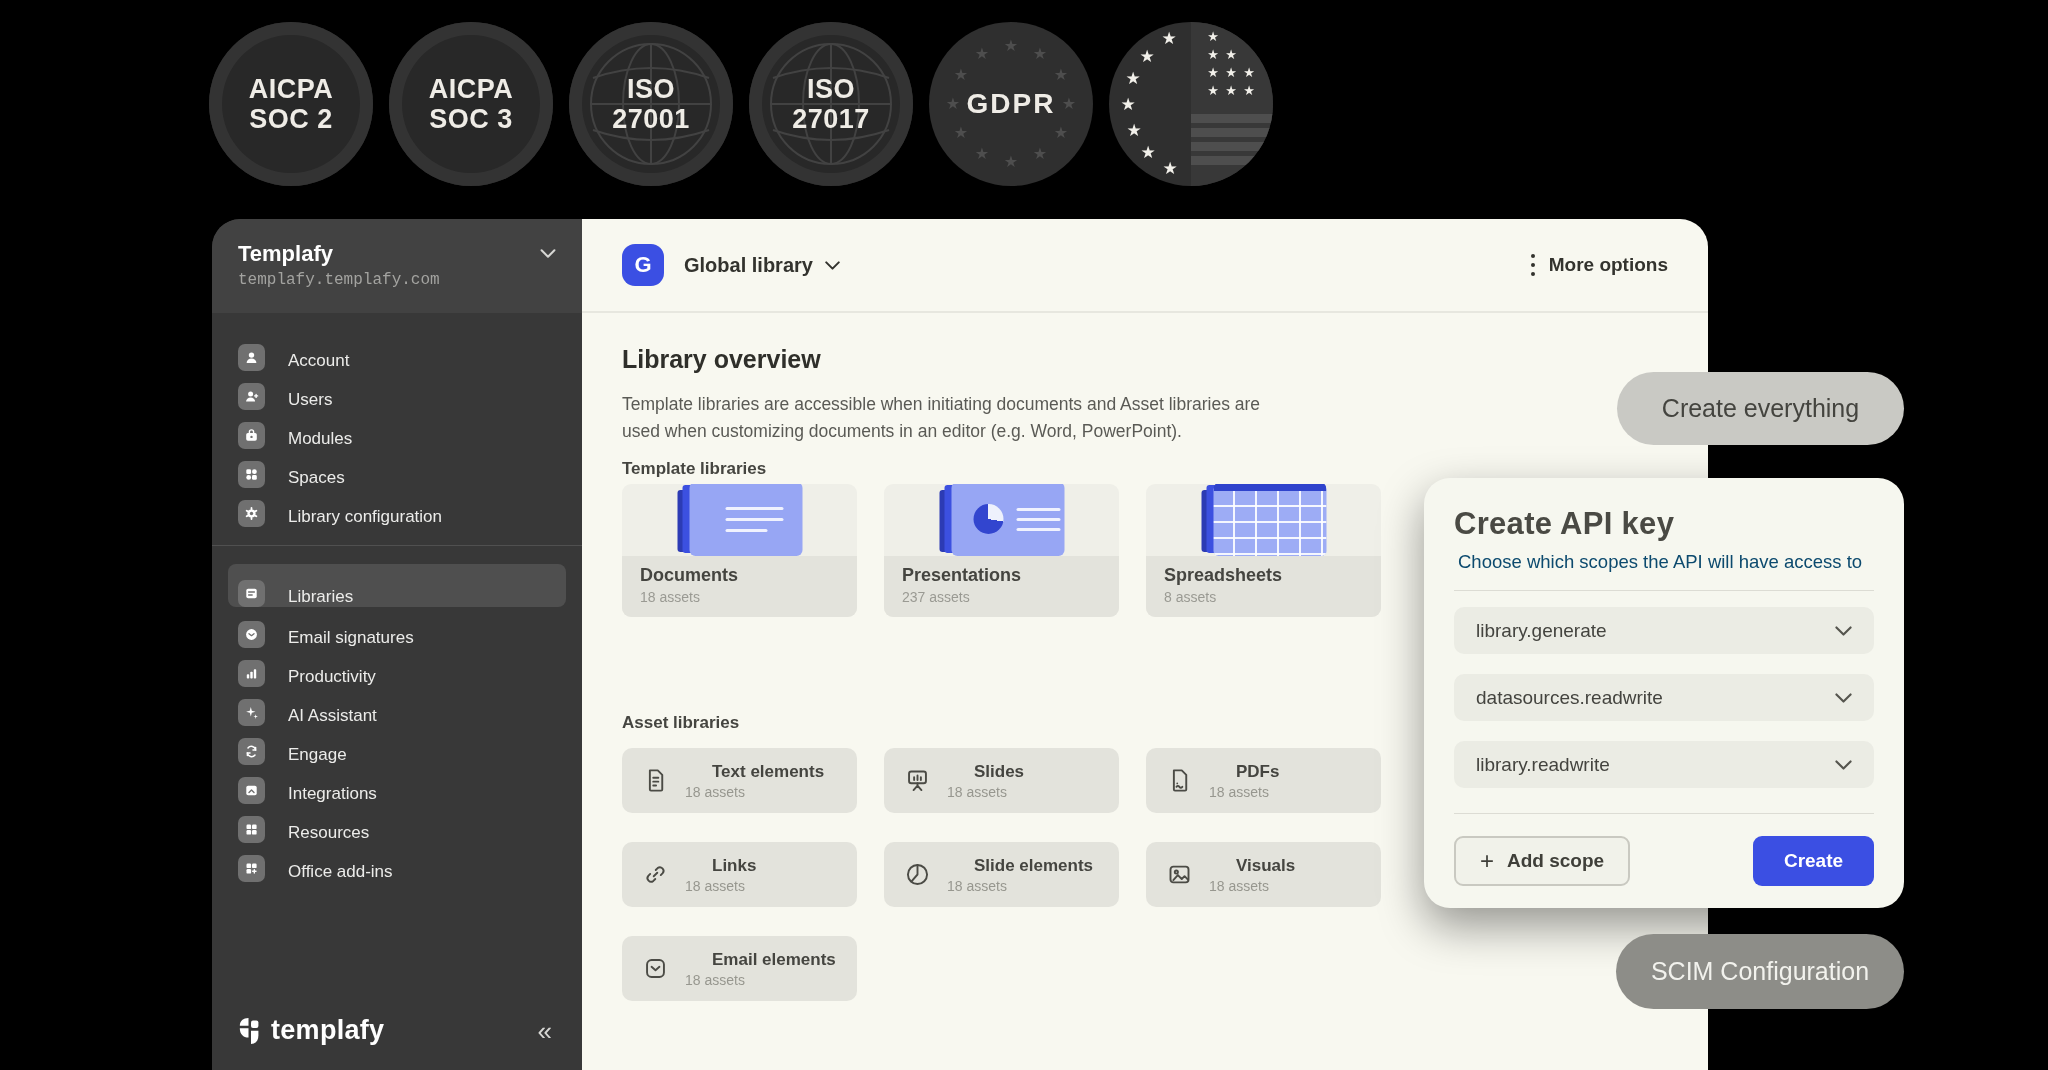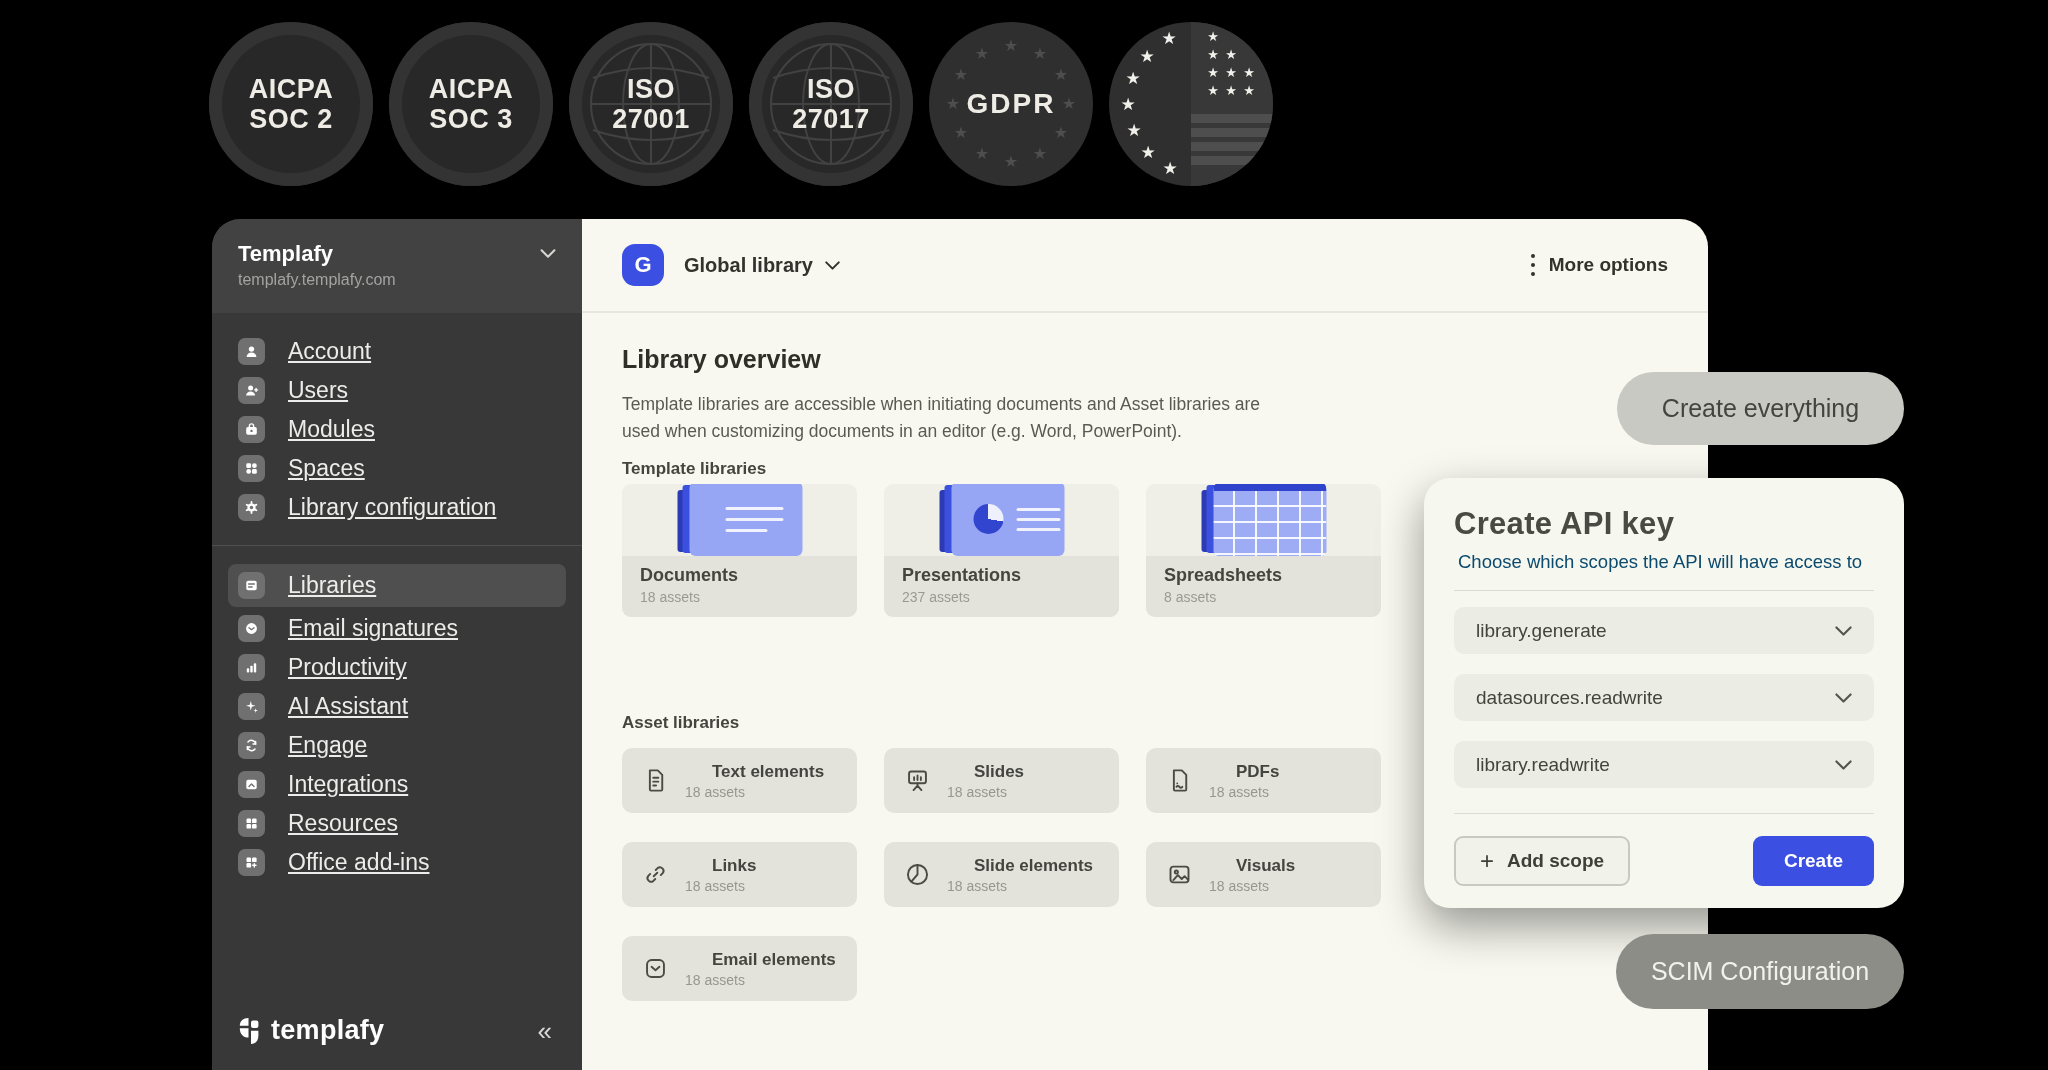--- a/index.html
+++ b/index.html
@@ -26,25 +26,25 @@
 
   
   .app { position:absolute; left:212px; top:219px; width:1496px; height:851px;
     border-radius:28px 28px 0 0; display:flex; overflow:hidden; z-index:2; }
 
   
   .sidebar { position:relative; width:370px; flex:none; background:#383838; color:#ececea; }
   .sb-head { height:94px; background:#424242; border-radius:28px 0 0 0;
     padding:22px 26px 0 26px; position:relative; }
   .sb-org { font-size:22px; font-weight:700; color:#ffffff; }
-  .sb-dom { font-size:16px; color:#a3a3a0; margin-top:4px; }
+  .sb-dom { font-size:16px; color:#a3a3a0; margin-top:4px;font-family:Liberation Mono, monospace; }
   .sb-head .chev { position:absolute; right:26px; top:30px; color:#d5d5d2; }
   .sb-group1 { padding-top:19px; }
-  .sb-item { height:39px; display:flex; align-items:center; padding:0 16px 0 26px;
-    cursor:pointer; font-size:23px; color:#ececea;text-decoration:underline; }
+  .sb-item { height:39px; display:flex; align-items:flex-end; padding:0 16px 0 26px;
+    cursor:pointer; font-size:17px; color:#ececea; }
   .sb-item .lbl { margin-left:23px; white-space:nowrap; }
   .nav-ico { width:27px; height:27px; border-radius:7px; background:#707070;
     display:flex; align-items:center; justify-content:center; flex:none; }
   .sb-div { height:1px; background:rgba(255,255,255,.12); margin-top:18px; }
   .sb-group2 { padding-top:18px; }
   .sb-item.active { height:43px; background:#4f4f4f; border-radius:8px;
     margin:0 16px 2px 16px; padding-left:10px; }
   .sb-foot { position:absolute; left:26px; right:30px; bottom:24px;
     display:flex; align-items:center; justify-content:space-between; }
   .logo { display:flex; align-items:center; gap:9px; }

